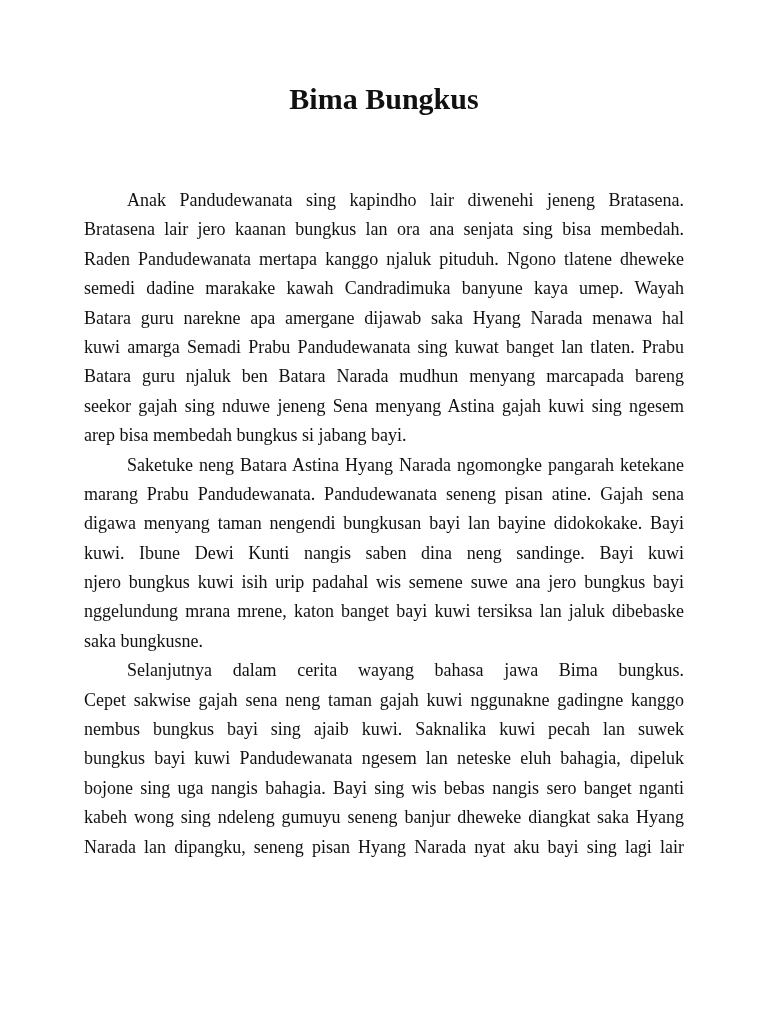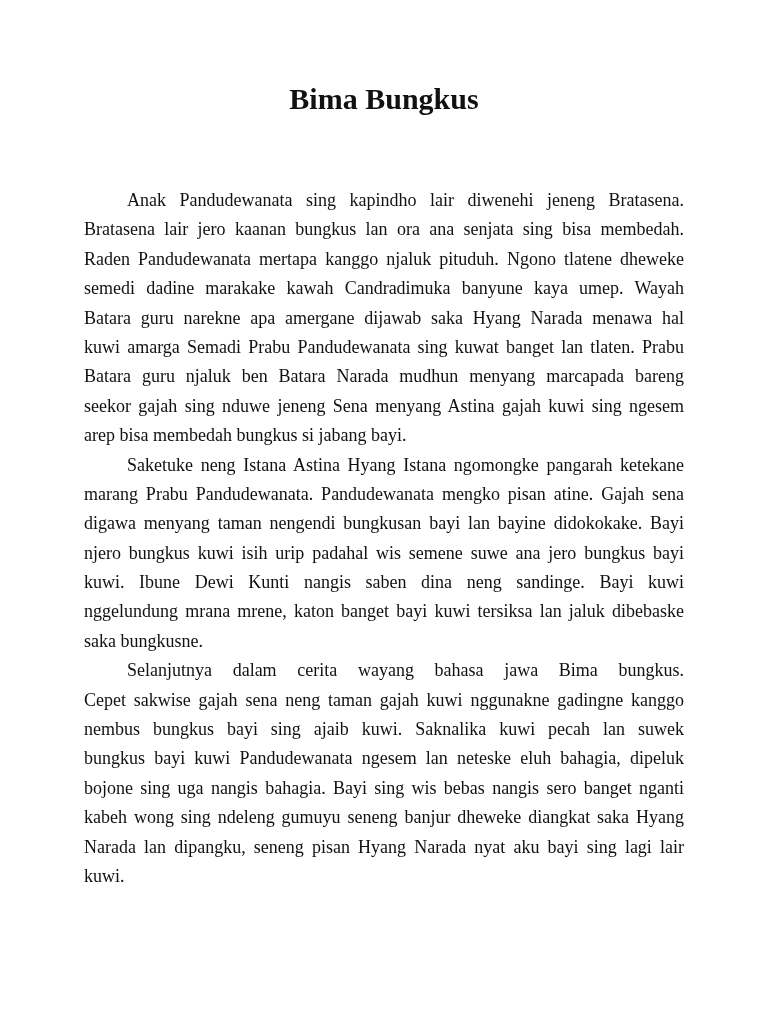--- a/index.html
+++ b/index.html
@@ -71,34 +71,33 @@
       <div class="line">Raden Pandudewanata mertapa kanggo njaluk pituduh. Ngono tlatene dheweke</div>
       <div class="line">semedi dadine marakake kawah Candradimuka banyune kaya umep. Wayah</div>
       <div class="line">Batara guru narekne apa amergane dijawab saka Hyang Narada menawa hal</div>
       <div class="line">kuwi amarga Semadi Prabu Pandudewanata sing kuwat banget lan tlaten. Prabu</div>
       <div class="line">Batara guru njaluk ben Batara Narada mudhun menyang marcapada bareng</div>
       <div class="line">seekor gajah sing nduwe jeneng Sena menyang Astina gajah kuwi sing ngesem</div>
       <div class="line para-end">arep bisa membedah bungkus si jabang bayi.</div>
     </div>
 
     <div class="para">
-      <div class="line para-start">Saketuke neng Istana Astina Hyang Istana ngomongke pangarah ketekane</div>
-      <div class="line">marang Prabu Pandudewanata. Pandudewanata mengko pisan atine. Gajah sena</div>
+      <div class="line para-start">Saketuke neng Batara Astina Hyang Narada ngomongke pangarah ketekane</div>
+      <div class="line">marang Prabu Pandudewanata. Pandudewanata seneng pisan atine. Gajah sena</div>
       <div class="line">digawa menyang taman nengendi bungkusan bayi lan bayine didokokake. Bayi</div>
+      <div class="line">kuwi. Ibune Dewi Kunti nangis saben dina neng sandinge. Bayi kuwi</div>
       <div class="line">njero bungkus kuwi isih urip padahal wis semene suwe ana jero bungkus bayi</div>
-      <div class="line">kuwi. Ibune Dewi Kunti nangis saben dina neng sandinge. Bayi kuwi</div>
       <div class="line">nggelundung mrana mrene, katon banget bayi kuwi tersiksa lan jaluk dibebaske</div>
       <div class="line para-end">saka bungkusne.</div>
     </div>
 
     <div class="para">
       <div class="line para-start">Selanjutnya dalam cerita wayang bahasa jawa Bima bungkus.</div>
       <div class="line">Cepet sakwise gajah sena neng taman gajah kuwi nggunakne gadingne kanggo</div>
       <div class="line">nembus bungkus bayi sing ajaib kuwi. Saknalika kuwi pecah lan suwek</div>
       <div class="line">bungkus bayi kuwi Pandudewanata ngesem lan neteske eluh bahagia, dipeluk</div>
       <div class="line">bojone sing uga nangis bahagia. Bayi sing wis bebas nangis sero banget nganti</div>
       <div class="line">kabeh wong sing ndeleng gumuyu seneng banjur dheweke diangkat saka Hyang</div>
       <div class="line">Narada lan dipangku, seneng pisan Hyang Narada nyat aku bayi sing lagi lair</div>
-      <div class="line para-end">kuwi.</div>
     </div>
 
   </div>
 </div>
 
 </body></html>

